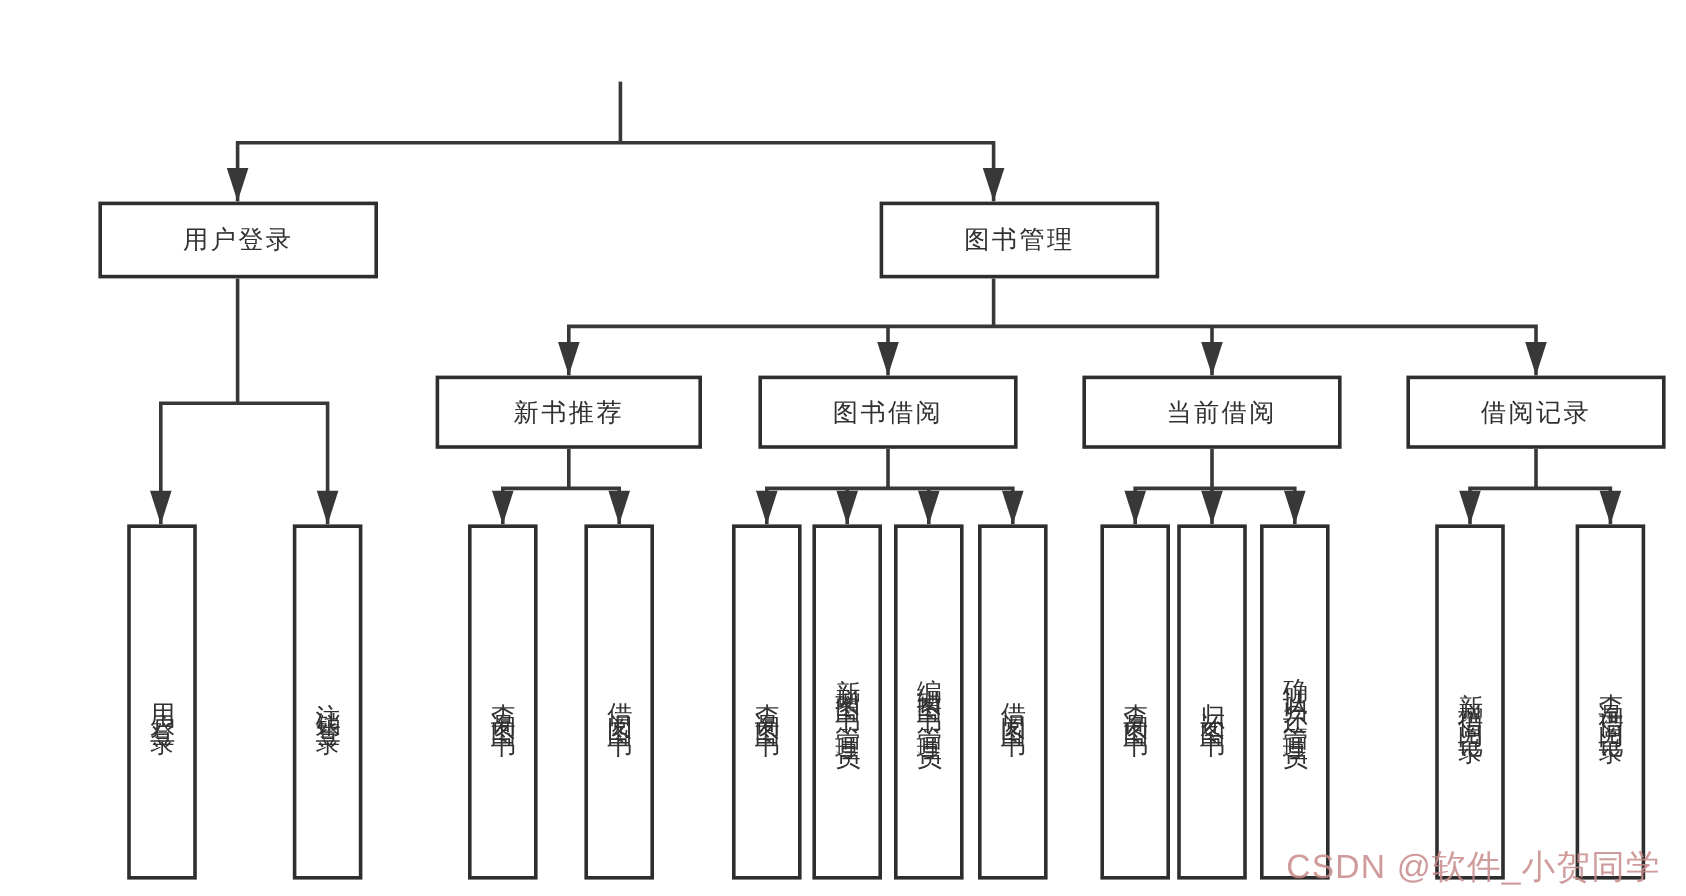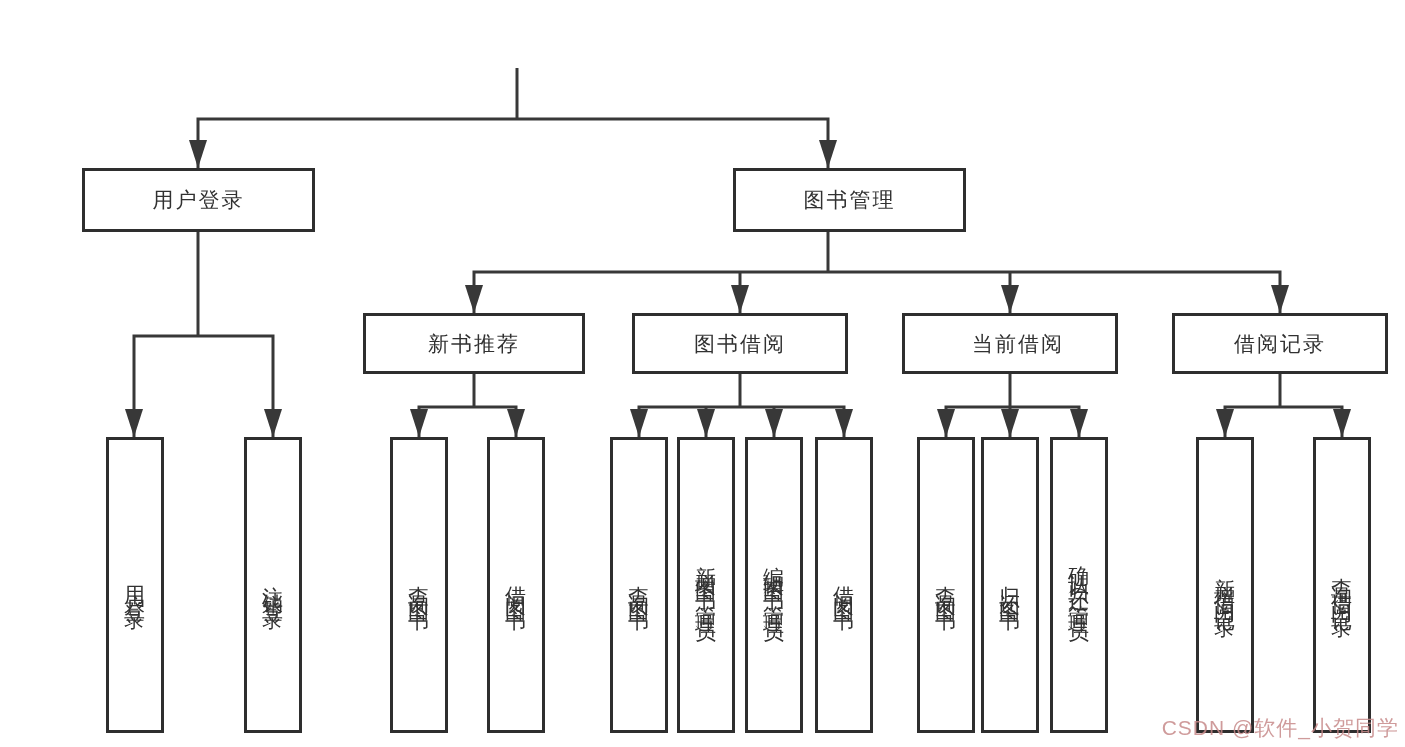--- a/index.html
+++ b/index.html
@@ -25,22 +25,22 @@
   .vnode .vtext{
     writing-mode:vertical-rl;
     text-orientation:mixed;
     font-size:21px;
     letter-spacing:8px;
     line-height:1;
     color:#313131;
   }
   .watermark{
     position:absolute;
-    right:6px;bottom:5px;
-    font-size:21px;
+    right:21px;bottom:5px;
+    font-size:28px;
     color:rgba(199,138,138,0.85);
     letter-spacing:1px;
     white-space:nowrap;
   }
 </style>
 </head>
 <body>
 
 <div id="stage">
 

